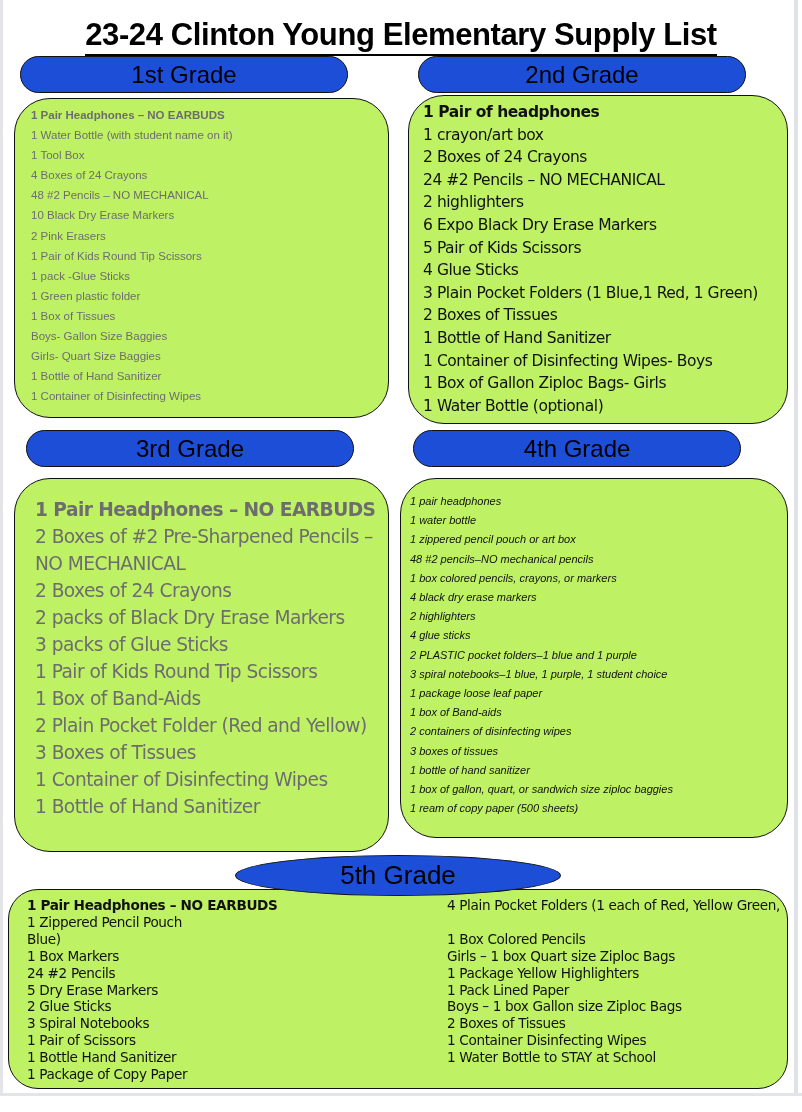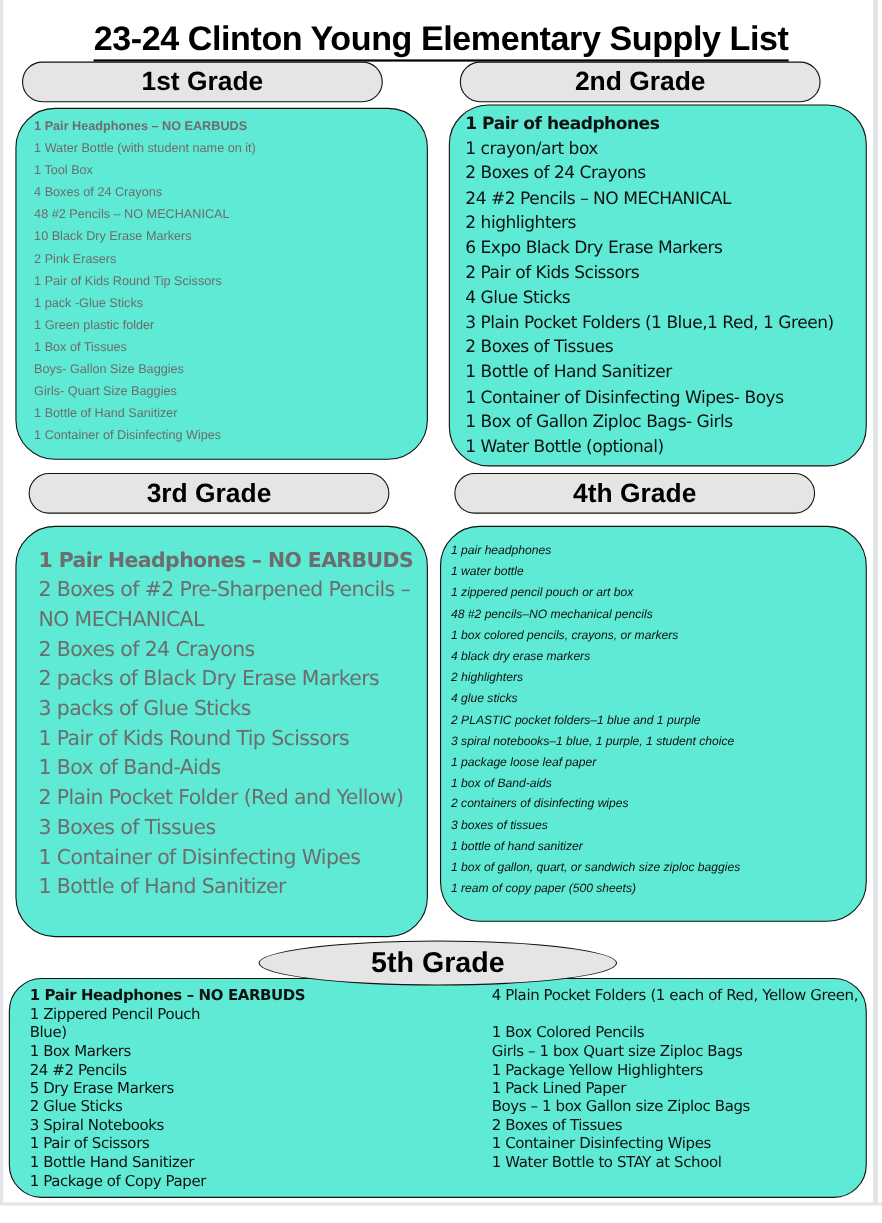--- a/index.html
+++ b/index.html
@@ -54,38 +54,38 @@
   #title .ul {
     border-bottom: 2px solid #000;
     padding-bottom: 1px;
     display: inline-block;
   }
 
   
   .grade-pill {
     position: absolute;
     border: 1.6px solid #111;
-    background: #e5e5e5;
+    background: #1d4ed8;
     box-sizing: border-box;
     display: flex;
     align-items: center;
     justify-content: center;
     font-family: "Liberation Sans", sans-serif;
-    font-weight: bold;
+    font-weight: normal;
     color: #000;
     z-index: 6;
   }
   .grade-pill.stadium { border-radius: 999px / 999px; }
 
   
   .list-box {
     position: absolute;
     border: 1.4px solid #111;
     border-radius: 36px;
-    background: #5eead4;
+    background: #bef264;
     box-sizing: border-box;
     overflow: visible;
     z-index: 2;
   }
   .list-inner {
     position: absolute;
     left: 0; top: 0;
   }
   .item {
     white-space: nowrap;
@@ -185,21 +185,21 @@
     <span>2nd Grade</span>
   </div>
   <div class="list-box" id="box-g2" style="left:408px; top:95px; width:380px; height:329px;">
     <div class="list-inner">
         <div class="item bold">1 Pair of headphones</div>
         <div class="item">1 crayon/art box</div>
         <div class="item">2 Boxes of 24 Crayons</div>
         <div class="item">24 #2 Pencils – NO MECHANICAL</div>
         <div class="item">2 highlighters</div>
         <div class="item">6 Expo Black Dry Erase Markers</div>
-        <div class="item">2 Pair of Kids Scissors</div>
+        <div class="item">5 Pair of Kids Scissors</div>
         <div class="item">4 Glue Sticks</div>
         <div class="item">3 Plain Pocket Folders (1 Blue,1 Red, 1 Green)</div>
         <div class="item">2 Boxes of Tissues</div>
         <div class="item">1 Bottle of Hand Sanitizer</div>
         <div class="item">1 Container of Disinfecting Wipes- Boys</div>
         <div class="item"> 1 Box of  Gallon Ziploc Bags- Girls</div>
         <div class="item">1 Water Bottle (optional)</div>
       </div>
   </div>
 

